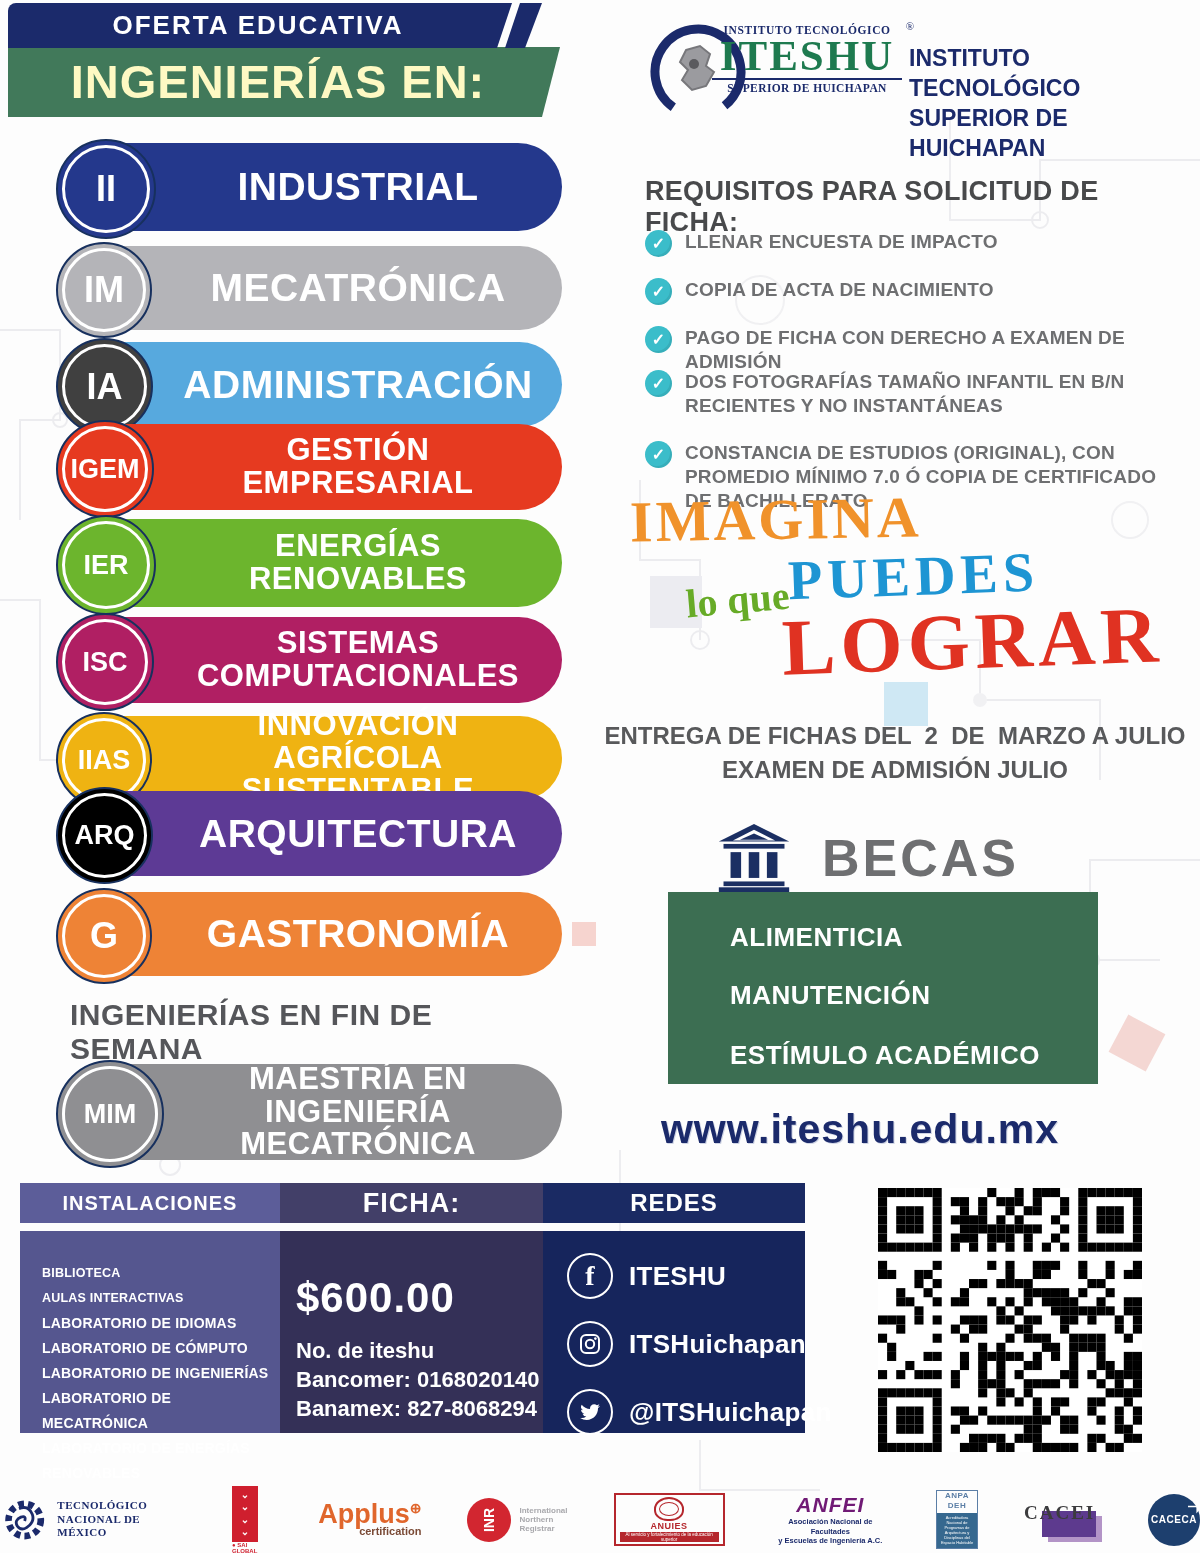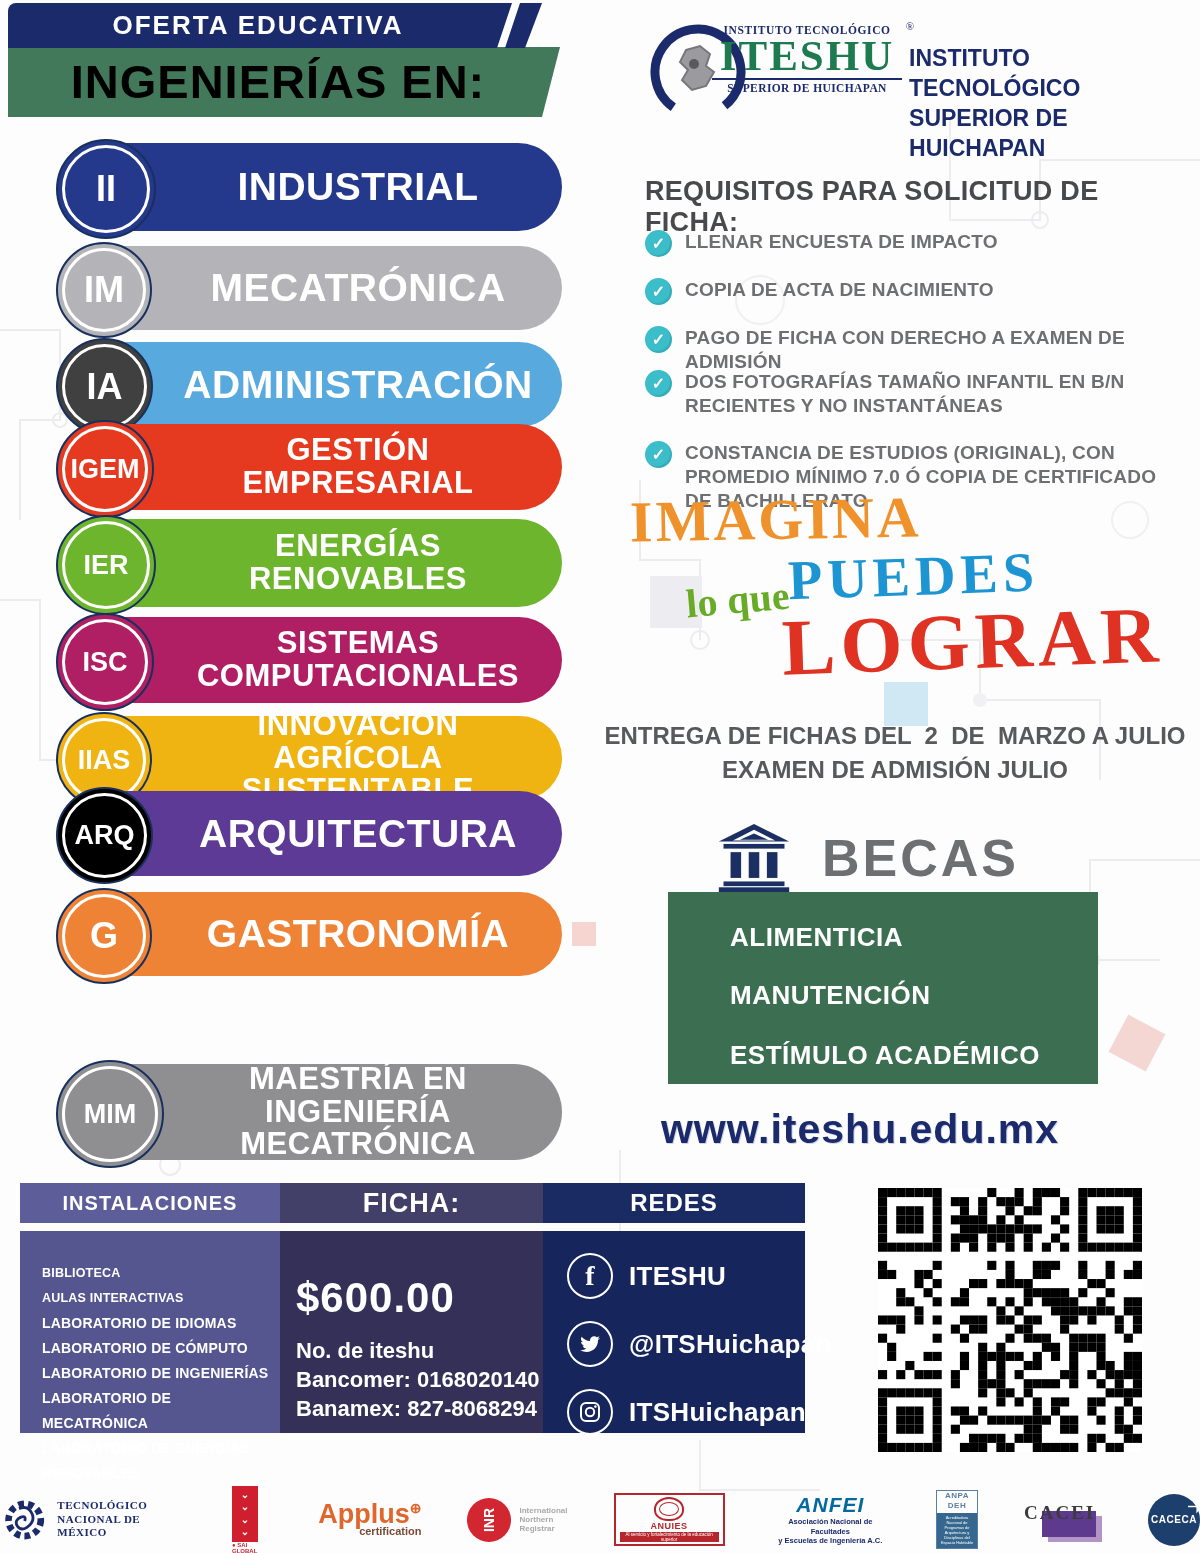--- a/index.html
+++ b/index.html
@@ -11,21 +11,21 @@
   
   .banner-wrap{position:absolute;left:8px;top:3px;width:560px;height:115px;}
   .navy-bar{position:absolute;left:0;top:0;width:540px;height:45px;background:#1b2a6b;
             clip-path:polygon(0 0,504px 0,489px 100%,0 100%);border-radius:8px 0 0 0;}
   .navy-bar .t{width:500px;text-align:center;line-height:45px;color:#fff;font-weight:800;
                font-size:26px;letter-spacing:2px;}
   .navy-tip{position:absolute;left:0;top:0;width:540px;height:45px;background:#1b2a6b;
             clip-path:polygon(512px 0,534px 0,517px 100%,497px 100%);}
   .green-bar{position:absolute;left:0;top:44px;width:552px;height:70px;background:#41795a;
              clip-path:polygon(0 0,552px 0,534px 100%,0 100%);}
-  .green-bar .t{width:540px;text-align:center;line-height:70px;color:#000000;font-weight:800;
+  .green-bar .t{width:540px;text-align:center;line-height:70px;color:#fef9c3;font-weight:800;
                 font-size:47px;letter-spacing:1px;}
   
   .logo{position:absolute;left:648px;top:20px;width:545px;height:104px;display:flex;}
   .logo-mark{position:relative;width:262px;height:104px;}
   .logo-text{position:absolute;left:56px;top:4px;width:206px;text-align:center;
              font-family:"Liberation Serif",serif;color:#1b2a6b;}
   .lt1{font-size:11.5px;font-weight:700;letter-spacing:.6px;}
   .lt2{font-size:43px;font-weight:700;color:#1e7a4f;letter-spacing:2px;line-height:.95;}
   .lt3{font-size:11.5px;font-weight:700;border-top:2px solid #1b2a6b;margin:1px 8px 0 8px;
        padding-top:2px;letter-spacing:.4px;}
@@ -95,21 +95,21 @@
          align-items:center;justify-content:center;font-weight:800;font-size:14px;
          transform:rotate(-90deg);}
   .inr-cap{font-size:8px;color:#a9a9ad;font-weight:700;line-height:1.15;white-space:pre-line;}
   .anuies{border:2px solid #b5272d;padding:2px 4px;text-align:center;}
   .anuies .rings{width:26px;height:20px;margin:0 auto;border:2px solid #b5272d;border-radius:50% 50% 45% 45%;
                  position:relative;}
   .anuies .rings::after{content:'';position:absolute;inset:3px;border:1.5px solid #b5272d;border-radius:50%;}
   .anuies .nm{font-size:9px;font-weight:800;color:#b5272d;letter-spacing:.5px;}
   .anuies .bar{background:#b5272d;color:#fff;font-size:4.5px;line-height:1.2;margin-top:1px;}
   .anfei{text-align:center;}
-  .anfei .nm{color:#0369a1;font-weight:800;font-size:21px;font-style:italic;letter-spacing:1px;}
+  .anfei .nm{color:#701a75;font-weight:800;font-size:21px;font-style:italic;letter-spacing:1px;}
   .anfei .cap{font-size:7.5px;color:#1b2a6b;font-weight:700;line-height:1.3;white-space:pre-line;}
   .anpadeh{border:1.5px solid #5b7ea6;width:40px;text-align:center;}
   .anpadeh .nm{font-size:8px;color:#5b7ea6;font-weight:800;line-height:1.2;letter-spacing:.5px;}
   .anpadeh .blk{background:#36688f;color:#fff;font-size:4px;line-height:1.3;margin-top:2px;padding:2px 1px;}
   .cacei{position:relative;width:78px;height:44px;}
   .cacei .shadow{position:absolute;right:0;bottom:0;width:54px;height:26px;background:#b394c7;}
   .cacei .box{position:absolute;right:6px;bottom:5px;width:54px;height:26px;background:#5d3a8e;}
   .cacei .nm{position:absolute;left:0;top:4px;font-family:"Liberation Serif",serif;font-size:19px;
              letter-spacing:2px;color:#3c3c3e;font-weight:600;}
   .caceca{position:relative;width:52px;height:52px;border-radius:50%;background:#1d3f6e;
@@ -214,20 +214,21 @@
       <div class="pill" style="top: 791px; height: 85px; background: rgb(93, 58, 149);">
         <div class="badge" style="width: 93px; height: 93px; top: -4px; background: #000000; font-size: 27px;">ARQ</div>
         <div class="lbl" style="font-size: 39px;">ARQUITECTURA</div>
       </div>
       <div class="pill" style="top: 892px; height: 84px; background: rgb(238, 131, 54);">
         <div class="badge" style="width: 92px; height: 92px; top: -4px; background: rgb(238, 131, 54); font-size: 36px;">G</div>
         <div class="lbl" style="font-size: 39px;">GASTRONOMÍA</div>
       </div>
     </div>
 
+  <div class="weekend-h">INGENIERÍAS EN FIN DE SEMANA</div>
   <div id="weekend-pill">
       <div class="pill" style="top: 1064px; height: 96px; background: rgb(143, 143, 146);">
         <div class="badge" style="width: 104px; height: 104px; top: -4px; background: rgb(143, 143, 146); font-size: 27px;">MIM</div>
         <div class="lbl" style="font-size: 31px;">MAESTRÍA EN INGENIERÍA
 MECATRÓNICA</div>
       </div>
     </div>
 
   <div class="req">
     <div class="req-title">REQUISITOS PARA SOLICITUD DE FICHA:</div>
@@ -313,35 +314,35 @@
   <div class="col-b" style="left:543px;width:262px;background:#16255c;">
     <div class="redes-body" id="redes-list">
         <div class="soc-row">
           <span class="sc">
             <span class="fbf">f</span>
           </span>
           <span class="hd">ITESHU</span>
         </div>
         <div class="soc-row">
           <span class="sc">
-            <svg width="24" height="24" viewBox="0 0 24 24" fill="#fff">
-              <path d="M22 5.9c-.7.3-1.5.5-2.3.6.8-.5 1.4-1.3 1.7-2.2-.8.5-1.6.8-2.5 1A4.1 4.1 0 0 0 12 8.1c0 .3 0 .6.1.9A11.6 11.6 0 0 1 3.7 4.7a4.1 4.1 0 0 0 1.3 5.5c-.7 0-1.3-.2-1.9-.5v.1c0 2 1.4 3.6 3.3 4-.3.1-.7.1-1.1.1-.3 0-.5 0-.8-.1a4.1 4.1 0 0 0 3.8 2.8A8.2 8.2 0 0 1 2.2 18 11.6 11.6 0 0 0 8.6 20c7.4 0 11.4-6.1 11.4-11.4v-.5c.8-.7 1.5-1.4 2-2.2z"></path>
-            </svg>
-          </span>
-          <span class="hd">@ITSHuichapan</span>
-        </div>
-        <div class="soc-row">
-          <span class="sc">
             <svg width="24" height="24" viewBox="0 0 24 24" fill="none" stroke="#fff" stroke-width="2">
               <rect x="3" y="3" width="18" height="18" rx="5"></rect>
               <circle cx="12" cy="12" r="4.2"></circle>
               <circle cx="17.4" cy="6.6" r="1.3" fill="#fff" stroke="none"></circle>
             </svg>
           </span>
           <span class="hd">ITSHuichapan</span>
+        </div>
+        <div class="soc-row">
+          <span class="sc">
+            <svg width="24" height="24" viewBox="0 0 24 24" fill="#fff">
+              <path d="M22 5.9c-.7.3-1.5.5-2.3.6.8-.5 1.4-1.3 1.7-2.2-.8.5-1.6.8-2.5 1A4.1 4.1 0 0 0 12 8.1c0 .3 0 .6.1.9A11.6 11.6 0 0 1 3.7 4.7a4.1 4.1 0 0 0 1.3 5.5c-.7 0-1.3-.2-1.9-.5v.1c0 2 1.4 3.6 3.3 4-.3.1-.7.1-1.1.1-.3 0-.5 0-.8-.1a4.1 4.1 0 0 0 3.8 2.8A8.2 8.2 0 0 1 2.2 18 11.6 11.6 0 0 0 8.6 20c7.4 0 11.4-6.1 11.4-11.4v-.5c.8-.7 1.5-1.4 2-2.2z"></path>
+            </svg>
+          </span>
+          <span class="hd">@ITSHuichapan</span>
         </div>
       </div>
   </div>
 
   <div class="qr" id="qr"><svg width="264" height="264" viewBox="0 0 264 264">
         <rect width="264" height="264" fill="#fff"></rect>
         <rect x="0" y="0" width="9.10344827586207" height="9.10344827586207" fill="#000"></rect>
         <rect x="9.10344827586207" y="0" width="9.10344827586207" height="9.10344827586207" fill="#000"></rect>
         <rect x="18.20689655172414" y="0" width="9.10344827586207" height="9.10344827586207" fill="#000"></rect>
         <rect x="27.310344827586206" y="0" width="9.10344827586207" height="9.10344827586207" fill="#000"></rect>

